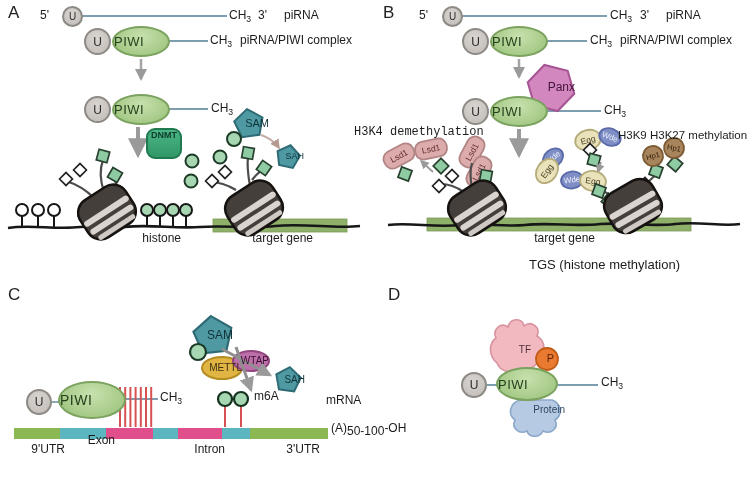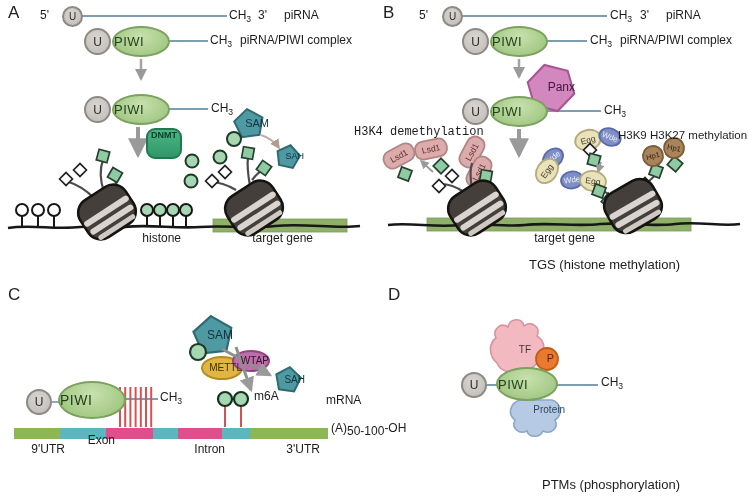--- a/index.html
+++ b/index.html
@@ -341,15 +341,14 @@
 <span class="t tc" style="left:503px;top:344px;width:28px;font-size:10px;color:#4a3038;">TF</span>
 <span class="t tc" style="left:540px;top:352px;width:14px;font-size:11px;color:#5a2408;">P</span>
 <div class="piwi" style="left:496px;top:367px;width:62px;height:34px;">
       <span>PIWI</span>
     </div>
 <div class="u" style="left:461px;top:372px;width:26px;height:26px;">
       <span>U</span>
     </div>
 <span class="t tc" style="left:515px;top:404px;width:50px;font-size:10px;color:#2f4560;">Protein</span>
 <span class="t" style="left:601px;top:376px;"><span>CH</span><sub>3</sub></span>
-<span class="t tc cap" style="left:440px;top:478px;width:240px;">PTMs (phosphorylation)</span>
 
 </div>
 
 </body></html>

